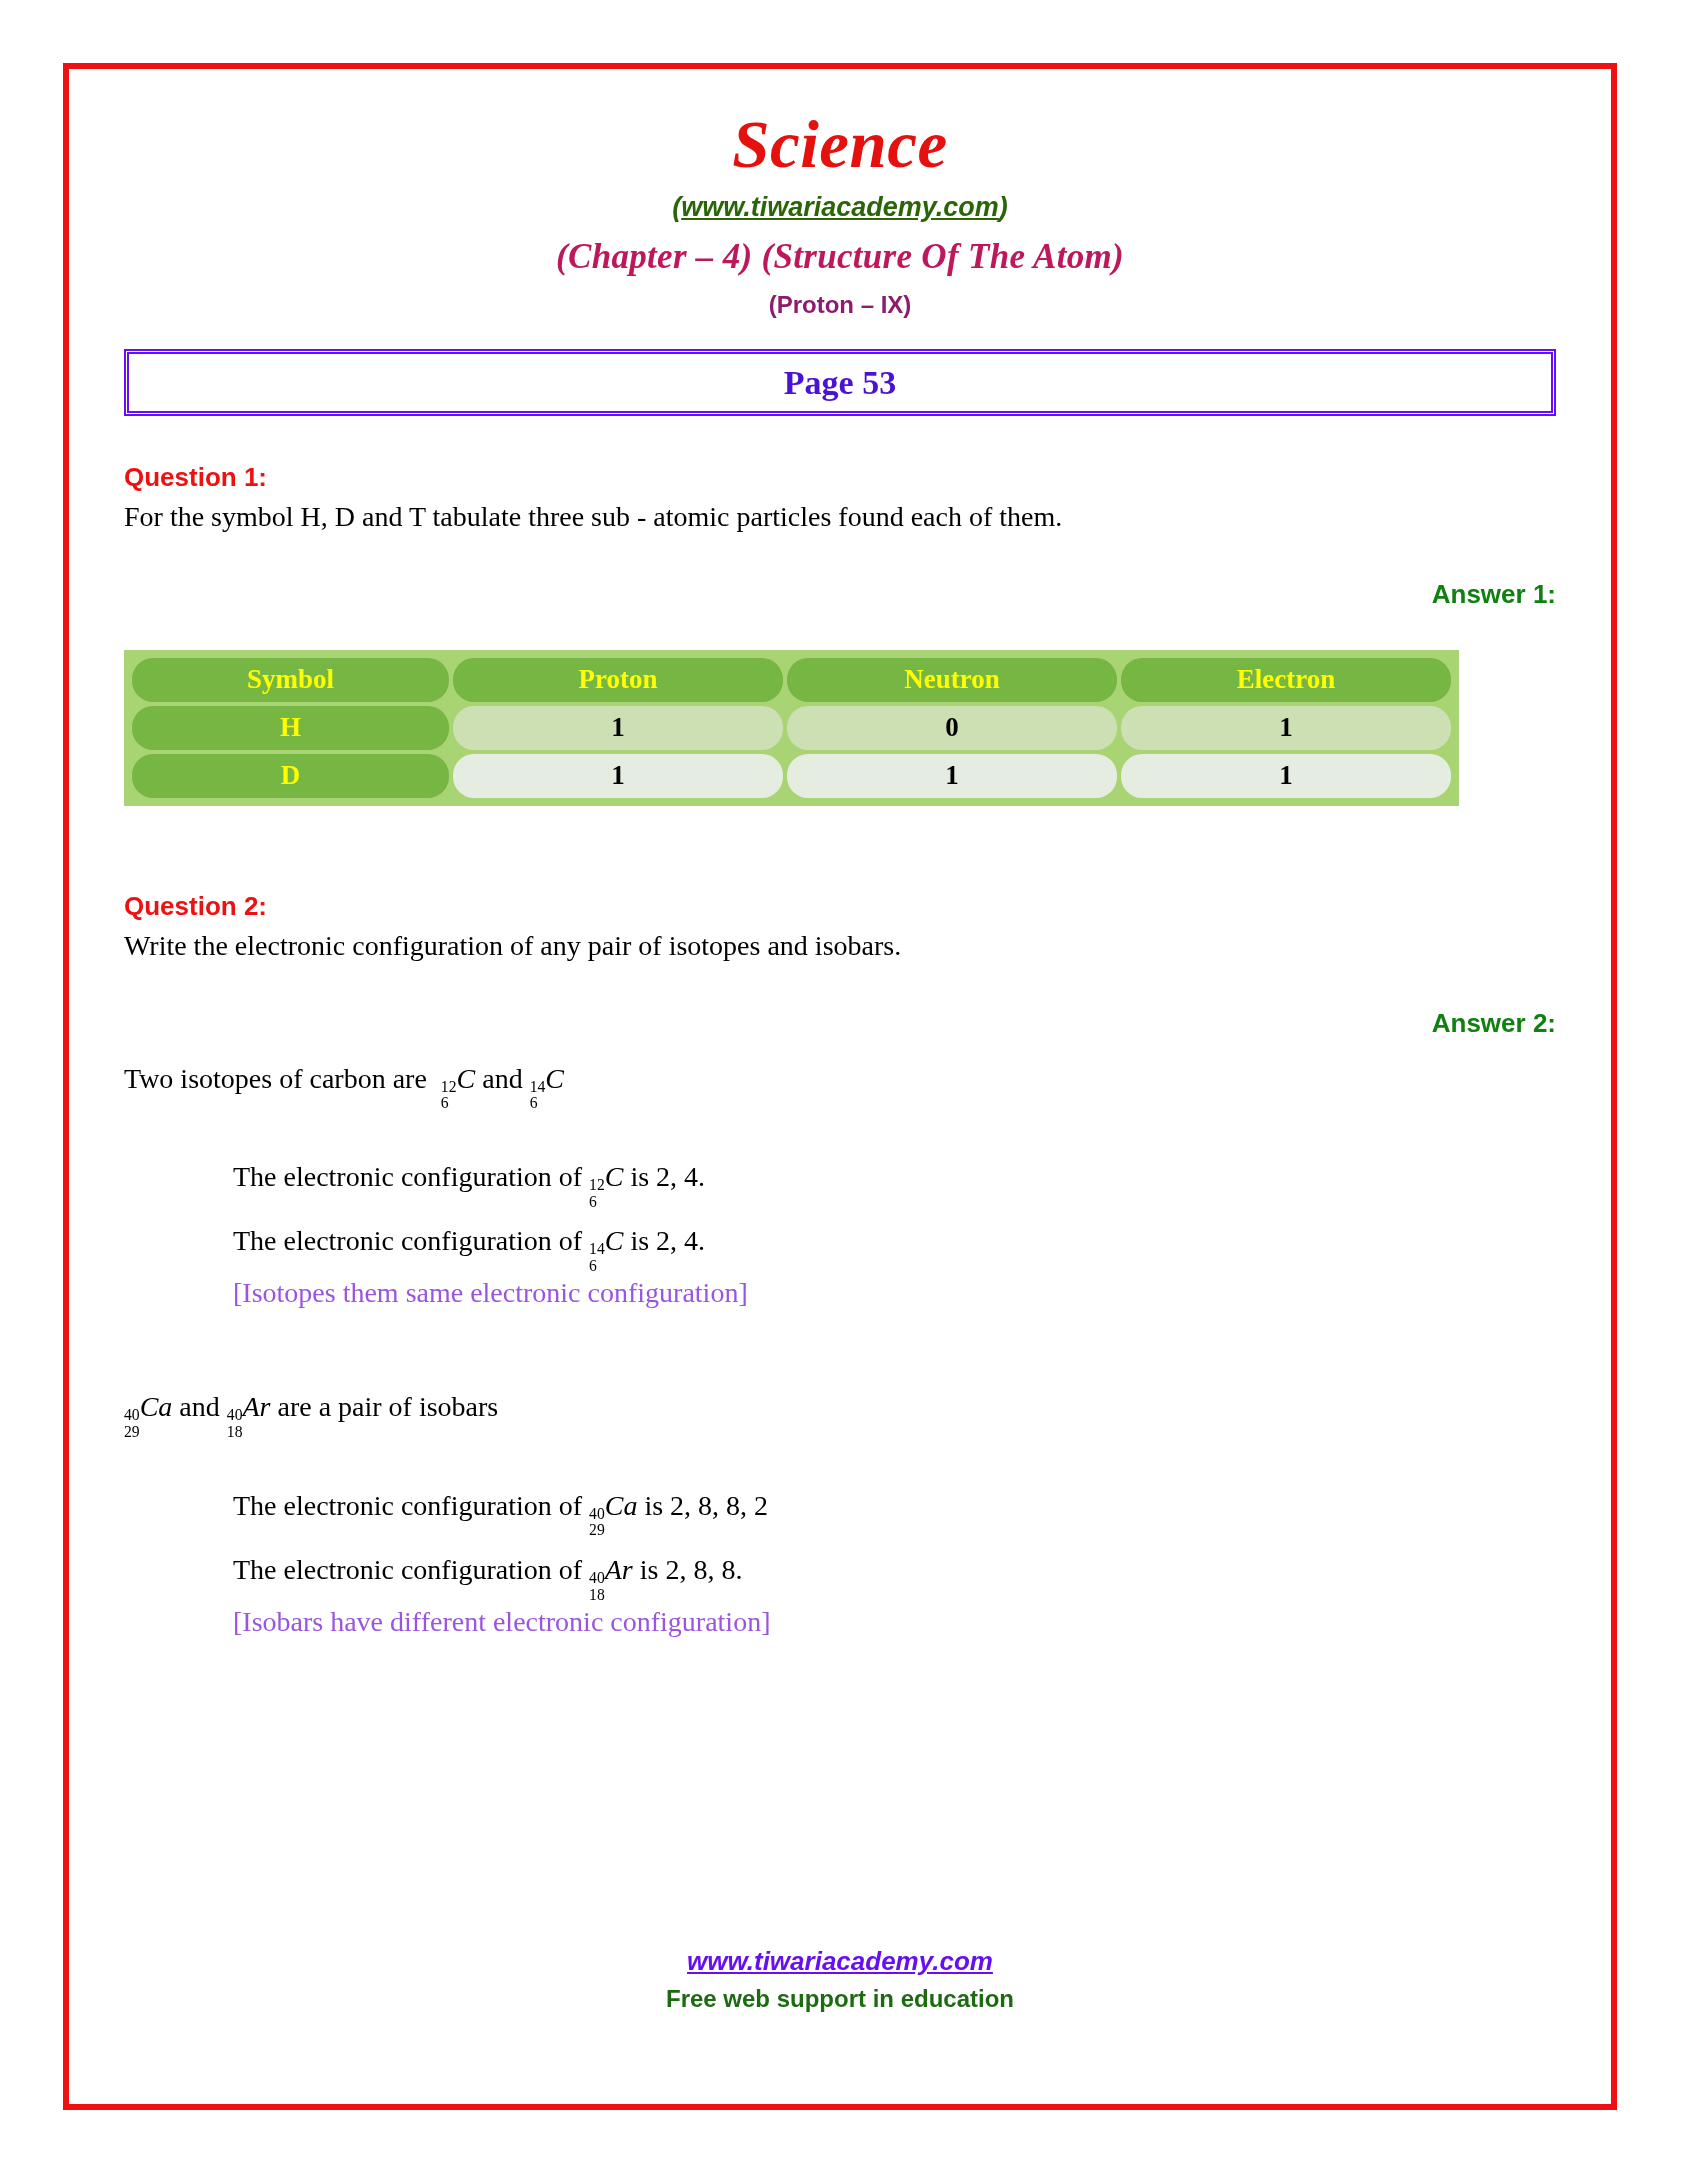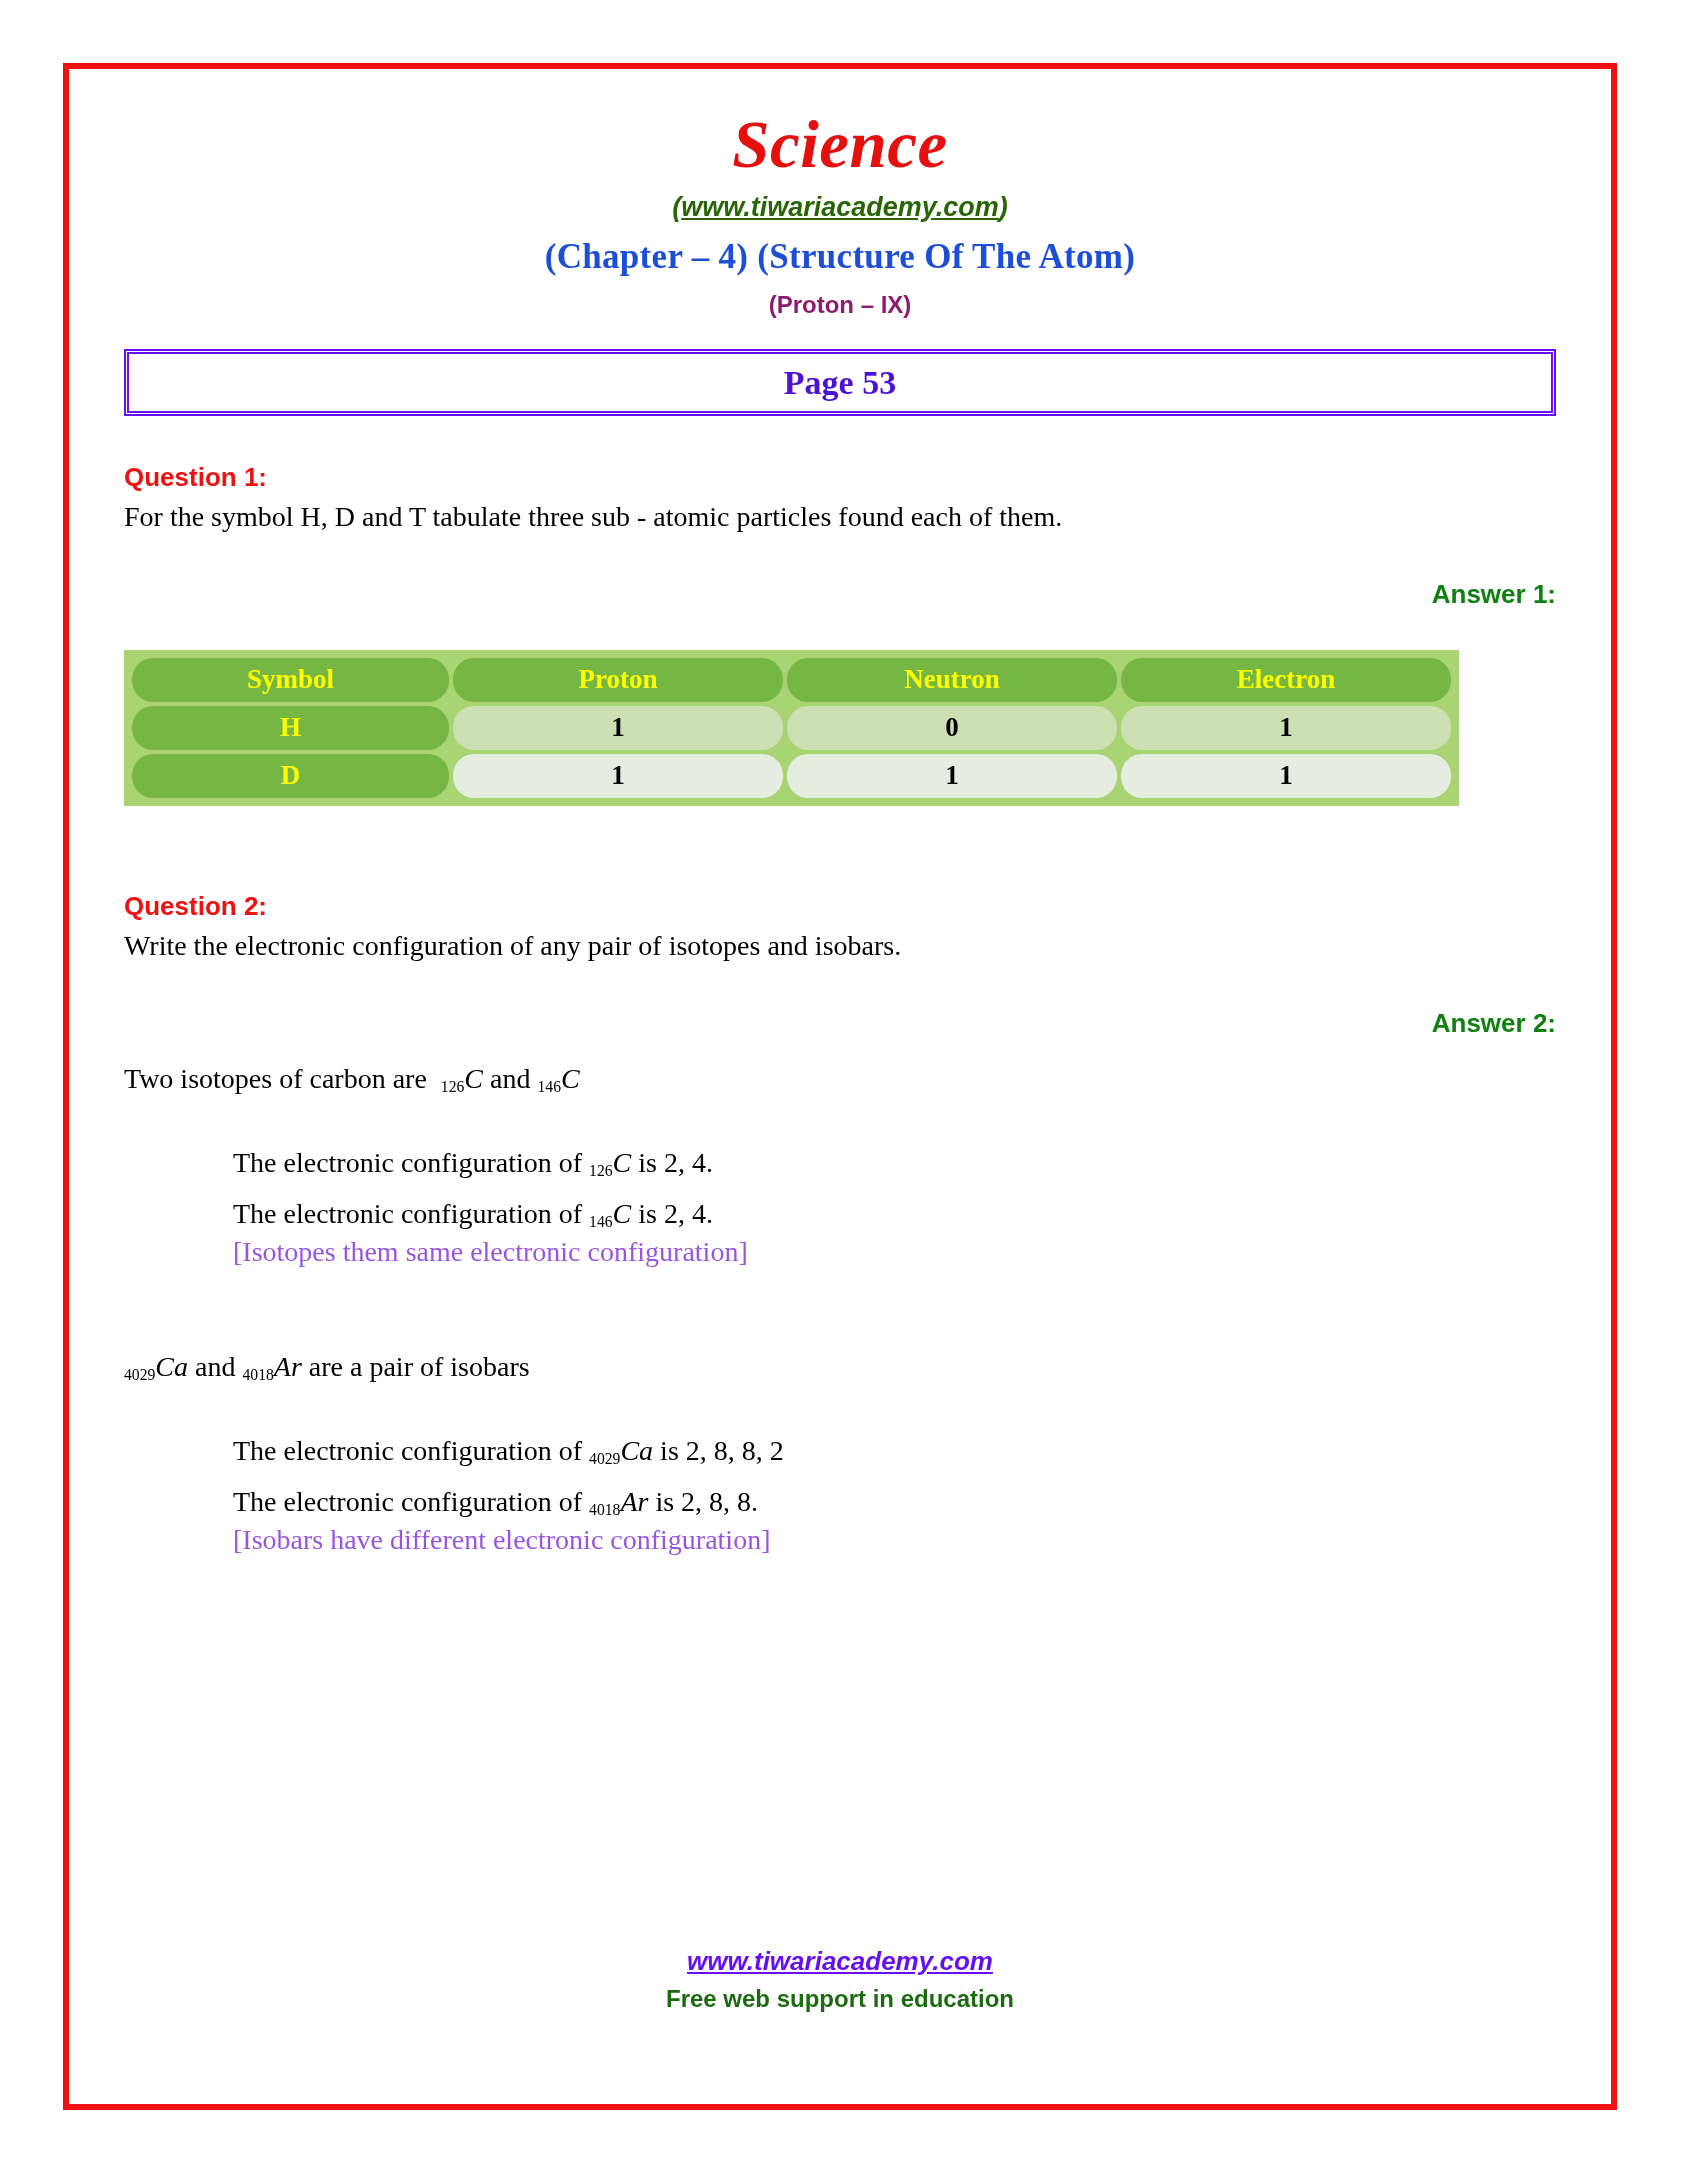--- a/index.html
+++ b/index.html
@@ -66,22 +66,23 @@
     font-style: italic;
     font-weight: bold;
     font-size: 27px;
   }
   .hdr-site .site-url {
     text-decoration: underline;
   }
   .hdr-chapter {
     text-align: center;
     margin-top: 14px;
-    color: #1d4ed8;
-    font-family: "Liberation Serif", serif;
+    color: #be185d;
+    font-family: "Liberation Serif", serif;
+    font-style: italic;
     font-weight: bold;
     font-size: 35px;
     letter-spacing: 0.3px;
   }
   .hdr-class {
     text-align: center;
     margin-top: 14px;
     color: #8d1b6e;
     font-family: "Liberation Sans", sans-serif;
     font-weight: bold;
@@ -193,21 +194,21 @@
   .gap-lg { height: 55px; }
 
   
   .nuclide {
     display: inline-block;
     white-space: nowrap;
     vertical-align: baseline;
   }
   .nuclide .az {
     display: inline-flex;
-    flex-direction: row;
+    flex-direction: column;
     align-items: flex-start;
     vertical-align: -0.28em;
     line-height: 1;
     font-size: 0.56em;
     font-family: "Liberation Serif", serif;
     font-weight: normal;
     margin-top: 32px;
   }
   .nuclide .az .mass { margin-bottom: 1px; }
   .nuclide .sym {

